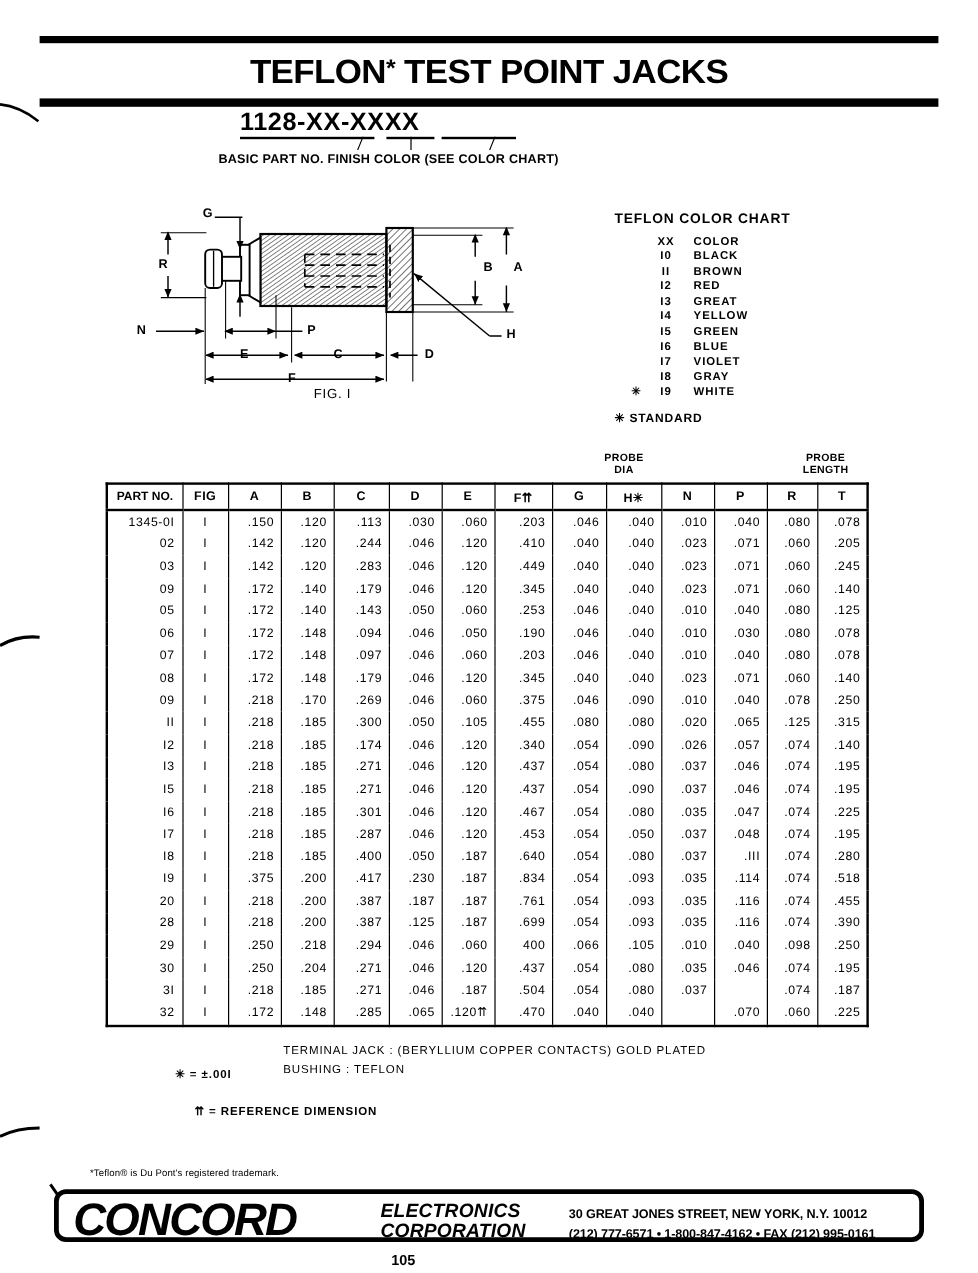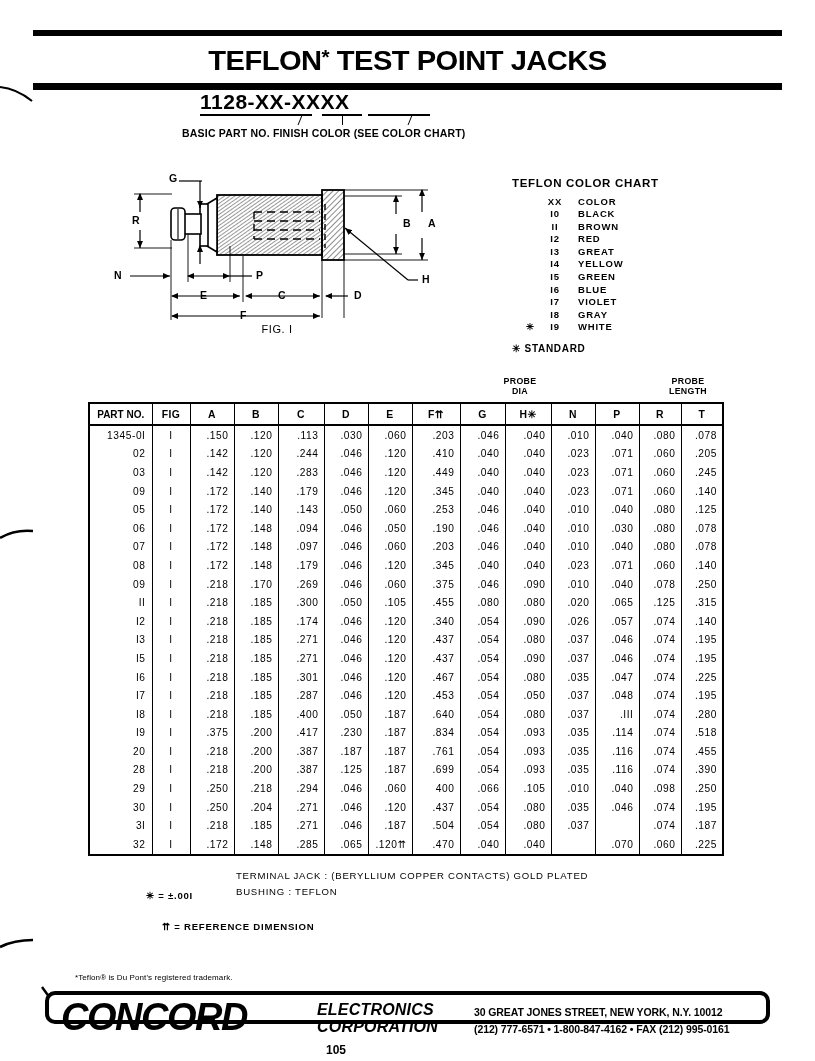--- a/index.html
+++ b/index.html
@@ -231,21 +231,21 @@
     top: 973px;
     font-size: 8px;
     font-weight: normal;
     letter-spacing: 0.1px;
   }
   #footer-bar {
     position: absolute;
     left: 45px;
     top: 991px;
     width: 725px;
-    height: 33px;
+    height: 44px;
     border: 4px solid #000;
     border-radius: 10px;
     background: #fff;
     box-sizing: border-box;
   }
   #footer-inner {
     position: relative;
     width: 100%;
     height: 100%;
   }

